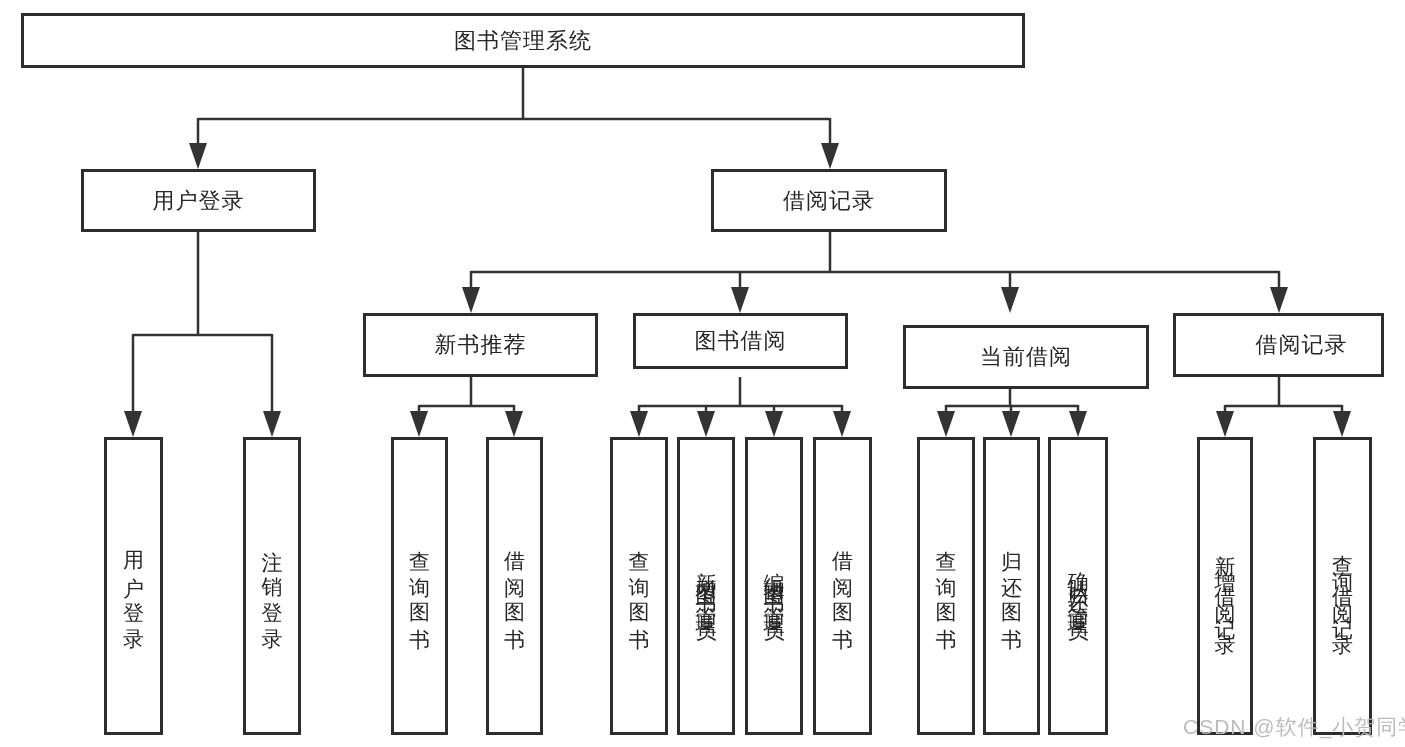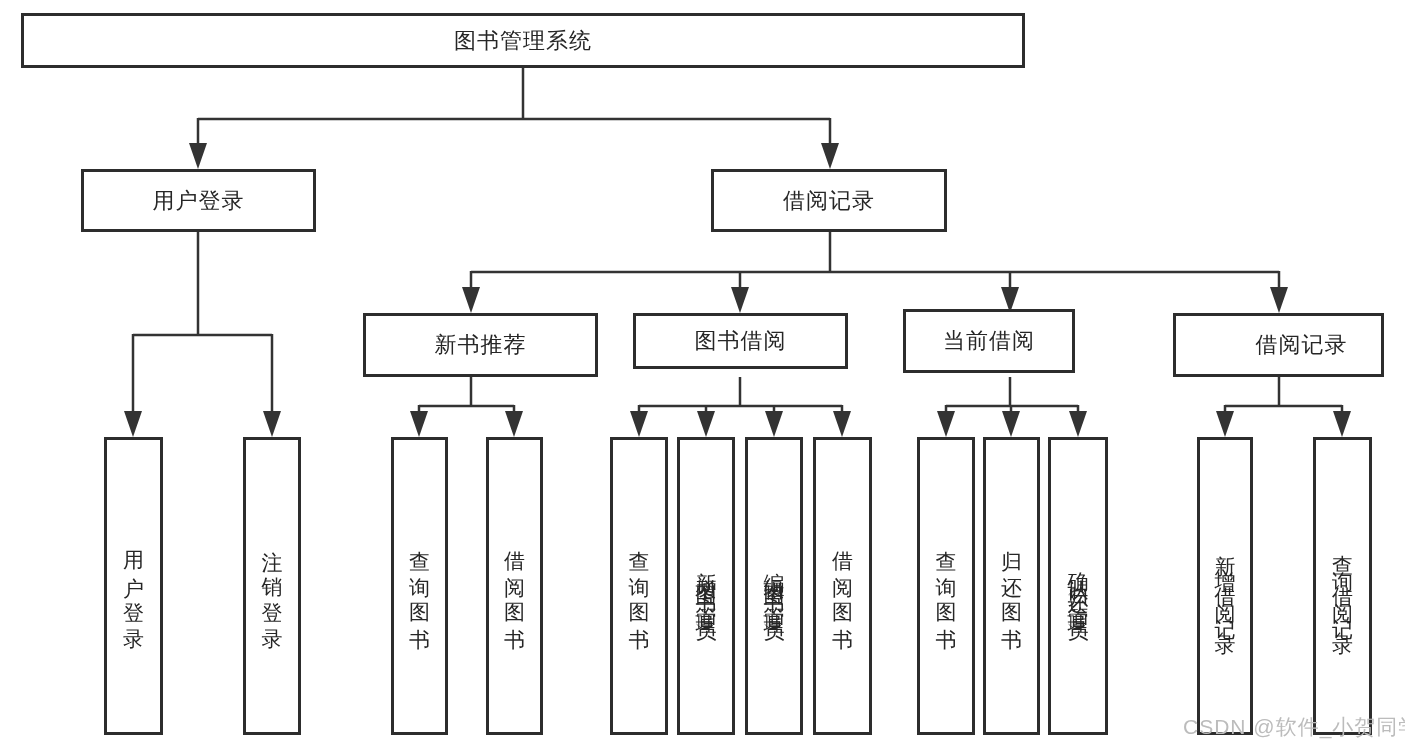--- a/index.html
+++ b/index.html
@@ -45,21 +45,21 @@
   .v-mid   { letter-spacing: 16px; }
   .v-long  { letter-spacing: 7px;  }
   
   .n-root          { left: 21px;   top: 13px;  width: 1004px; height: 55px; }
   
   .n-user-login    { left: 81px;   top: 169px; width: 235px;  height: 63px; }
   .n-book-mgmt     { left: 711px;  top: 169px; width: 236px;  height: 63px; }
   
   .n-new-book      { left: 363px;  top: 313px; width: 235px;  height: 64px; }
   .n-book-borrow   { left: 633px;  top: 313px; width: 215px;  height: 56px; }
-  .n-cur-borrow    { left: 903px;  top: 309px; width: 172px;  height: 64px; }
+  .n-cur-borrow    { left: 903px;  top: 325px; width: 246px;  height: 64px; }
   .n-borrow-rec    { left: 1173px; top: 313px; width: 211px;  height: 64px; padding-left: 46px; }
   
   .leaf            { top: 437px; height: 298px; }
   .l-1  { left: 104px;  width: 59px; }
   .l-2  { left: 243px;  width: 58px; }
   .l-3  { left: 391px;  width: 57px; }
   .l-4  { left: 486px;  width: 57px; }
   .l-5  { left: 610px;  width: 58px; }
   .l-6  { left: 677px;  width: 58px; }
   .l-7  { left: 745px;  width: 58px; }

